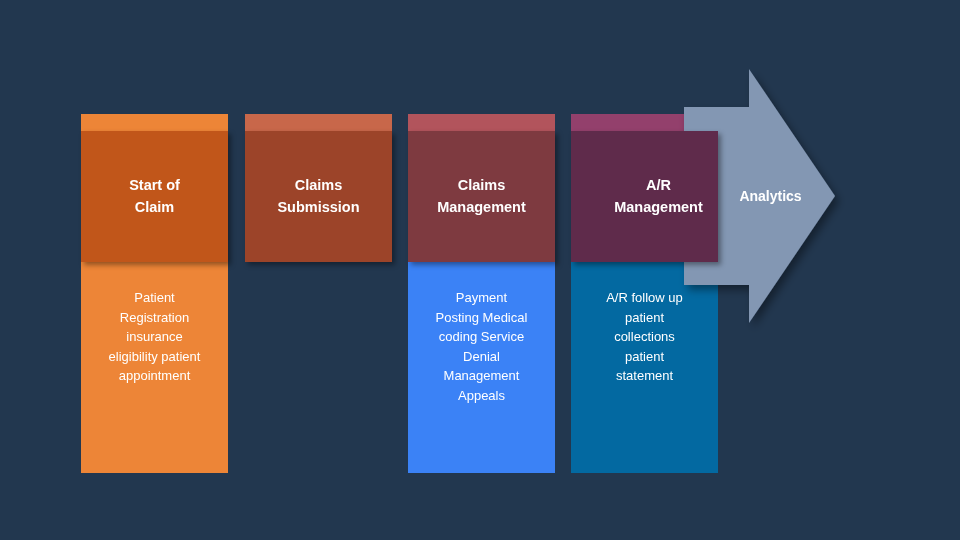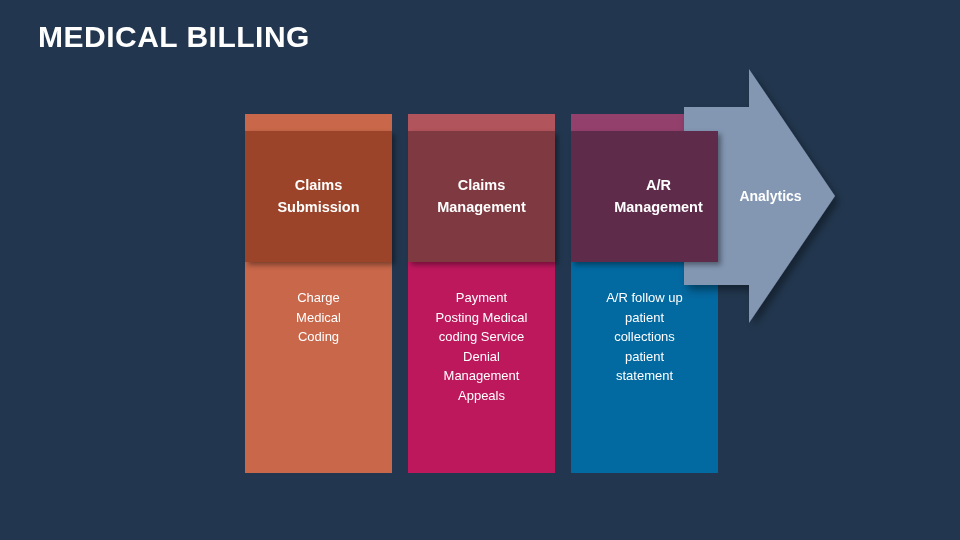--- a/index.html
+++ b/index.html
@@ -122,45 +122,53 @@
     font-size: 14px;
     font-weight: bold;
     padding-left: 22px;
   }
 </style>
 </head>
 <body style="background: rgb(34, 55, 79);">
 
 <div class="slide" style="background: rgb(34, 55, 79);">
 
-  <div class="slide-title">MEDICAL BILLING</div>
 
   <div class="columns">
 
+    <div class="column col-0">
+      <div class="col-strip" style="background: rgb(237, 133, 55);"></div>
+      <div class="col-header" style="background: rgb(193, 86, 26);">
+        <div class="col-header-text">Start of
+Claim</div>
+      </div>
+      <div class="col-body" style="background: rgb(237, 133, 55);">
+        <div class="col-body-text">Patient
+Registration
+insurance
+eligibility patient
+appointment</div>
+      </div>
+    </div>
 
     <div class="column col-1">
       <div class="col-strip" style="background: rgb(200, 103, 74);"></div>
       <div class="col-header" style="background: rgb(156, 68, 41);">
         <div class="col-header-text">Claims
 Submission</div>
       </div>
-      <div class="col-body" style="background: rgb(200, 103, 74);">
-        <div class="col-body-text">Charge
-Medical
-Coding</div>
-      </div>
     </div>
 
     <div class="column col-2">
       <div class="col-strip" style="background: rgb(178, 84, 92);"></div>
       <div class="col-header" style="background: rgb(126, 58, 64);">
         <div class="col-header-text">Claims
 Management</div>
       </div>
-      <div class="col-body" style="background: #be185d;">
+      <div class="col-body" style="background: #3b82f6;">
         <div class="col-body-text">Payment
 Posting Medical
 coding Service
 Denial
 Management
 Appeals</div>
       </div>
     </div>
 
     <div class="column col-3">

